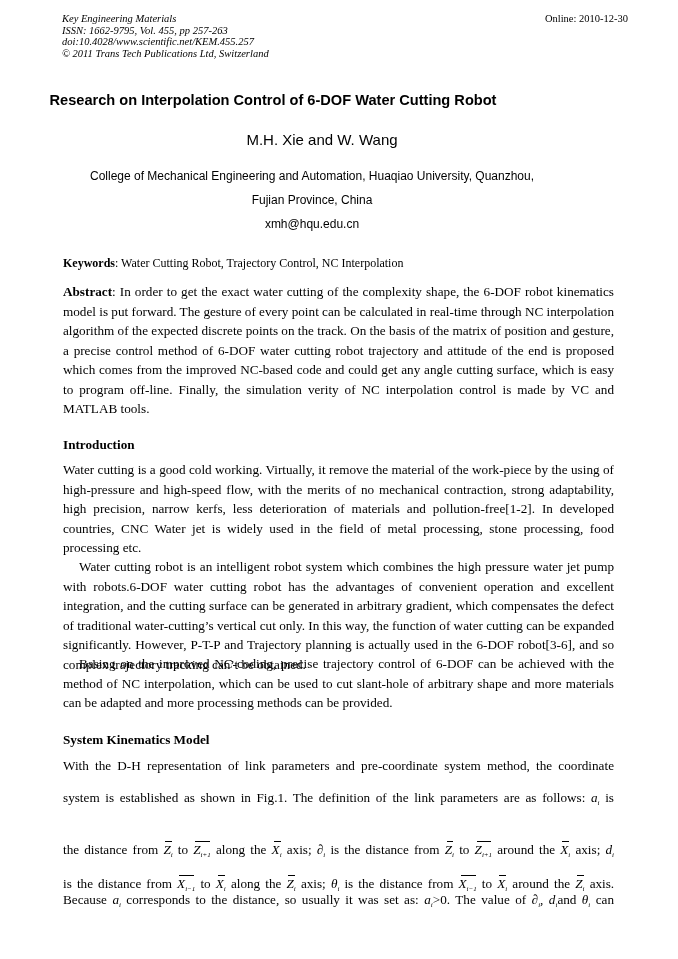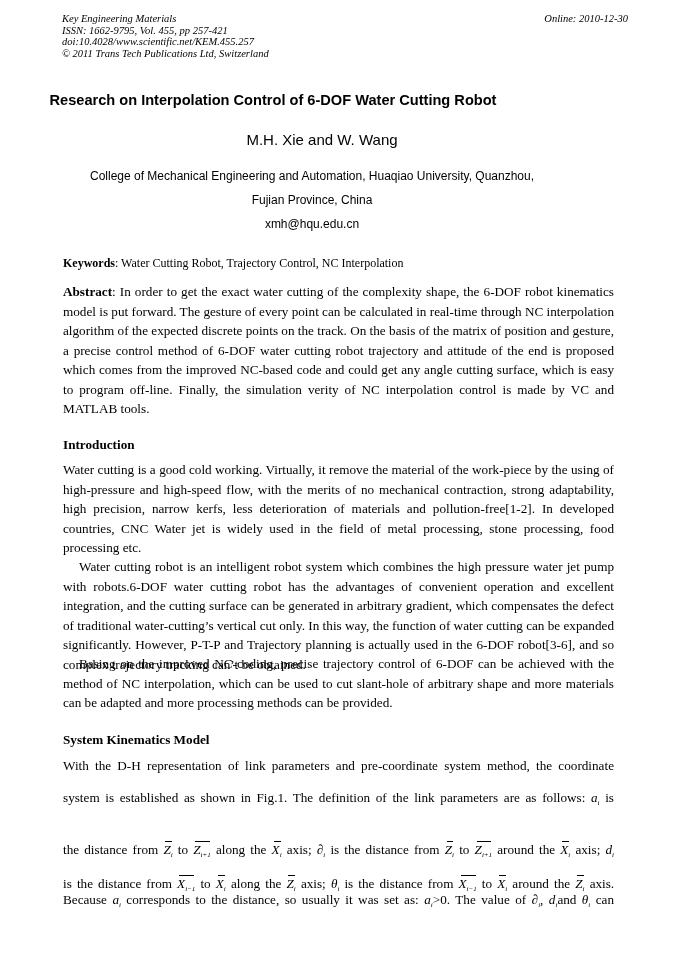--- a/index.html
+++ b/index.html
@@ -1,19 +1,19 @@
 <!DOCTYPE html>
 <html><head>
 <meta charset="utf-8">
 <style>
   html, body { margin: 0; padding: 0; background: #ffffff; }
   body { width: 678px; height: 959px; position: relative; overflow: hidden; color: #000; }
 
   .hdr { position: absolute; left: 62px; top: 13px; font-family: "Liberation Serif", serif; font-style: italic; font-size: 10.5px; line-height: 11.5px; }
-  .hdr-right { position: absolute; right: 50px; top: 13px; font-family: "Liberation Serif", serif; font-style: italic; font-size: 10.5px; line-height: 11.5px; }
+  .hdr-right { position: absolute; right: 50px; top: 13px; font-family: "Liberation Serif", serif; font-size: 10.5px; line-height: 11.5px; }
 
   .title { position: absolute; left: 0; width: 546px; top: 92px; text-align: center; font-family: "Liberation Sans", sans-serif; font-weight: bold; font-size: 14.6px; }
   .authors { position: absolute; left: 0; width: 644px; top: 131px; text-align: center; font-family: "Liberation Sans", sans-serif; font-size: 15px; }
   .affil { position: absolute; left: 0; width: 624px; text-align: center; font-family: "Liberation Sans", sans-serif; font-size: 12px; }
 
   .kw { position: absolute; left: 63px; top: 256px; font-family: Liberation Serif, serif; font-size: 12px; }
   .kw b { font-weight: bold; }
 
   .para { position: absolute; left: 63px; width: 551px; font-family: "Liberation Serif", serif; font-size: 13.2px; line-height: 19.5px; text-align: justify; }
   .para.indent { text-indent: 16px; }
@@ -23,21 +23,21 @@
   .m { font-style: italic; }
   .ov { position: relative; display: inline-block; font-style: italic; margin-top: 18px; }
   .ov::before { content: ""; position: absolute; left: 2px; right: 1px; top: 1px; border-top: 1px solid #000; }
   sub { font-size: 7px; vertical-align: -3px; font-style: italic; }
 </style>
 </head>
 <body>
 
 <div class="hdr">
   <div>Key Engineering Materials</div>
-  <div>ISSN: 1662-9795, Vol. 455, pp 257-421</div>
+  <div>ISSN: 1662-9795, Vol. 455, pp 257-263</div>
   <div>doi:10.4028/www.scientific.net/KEM.455.257</div>
   <div>© 2011 Trans Tech Publications Ltd, Switzerland</div>
 </div>
 <div class="hdr-right">Online: 2010-12-30</div>
 
 <div class="title">Research on Interpolation Control of 6-DOF Water Cutting Robot</div>
 <div class="authors">M.H. Xie and W. Wang</div>
 <div class="affil" style="top:169px;">College of Mechanical Engineering and Automation, Huaqiao University, Quanzhou,</div>
 <div class="affil" style="top:193px;">Fujian Province, China</div>
 <div class="affil" style="top:217px;">xmh@hqu.edu.cn</div>

